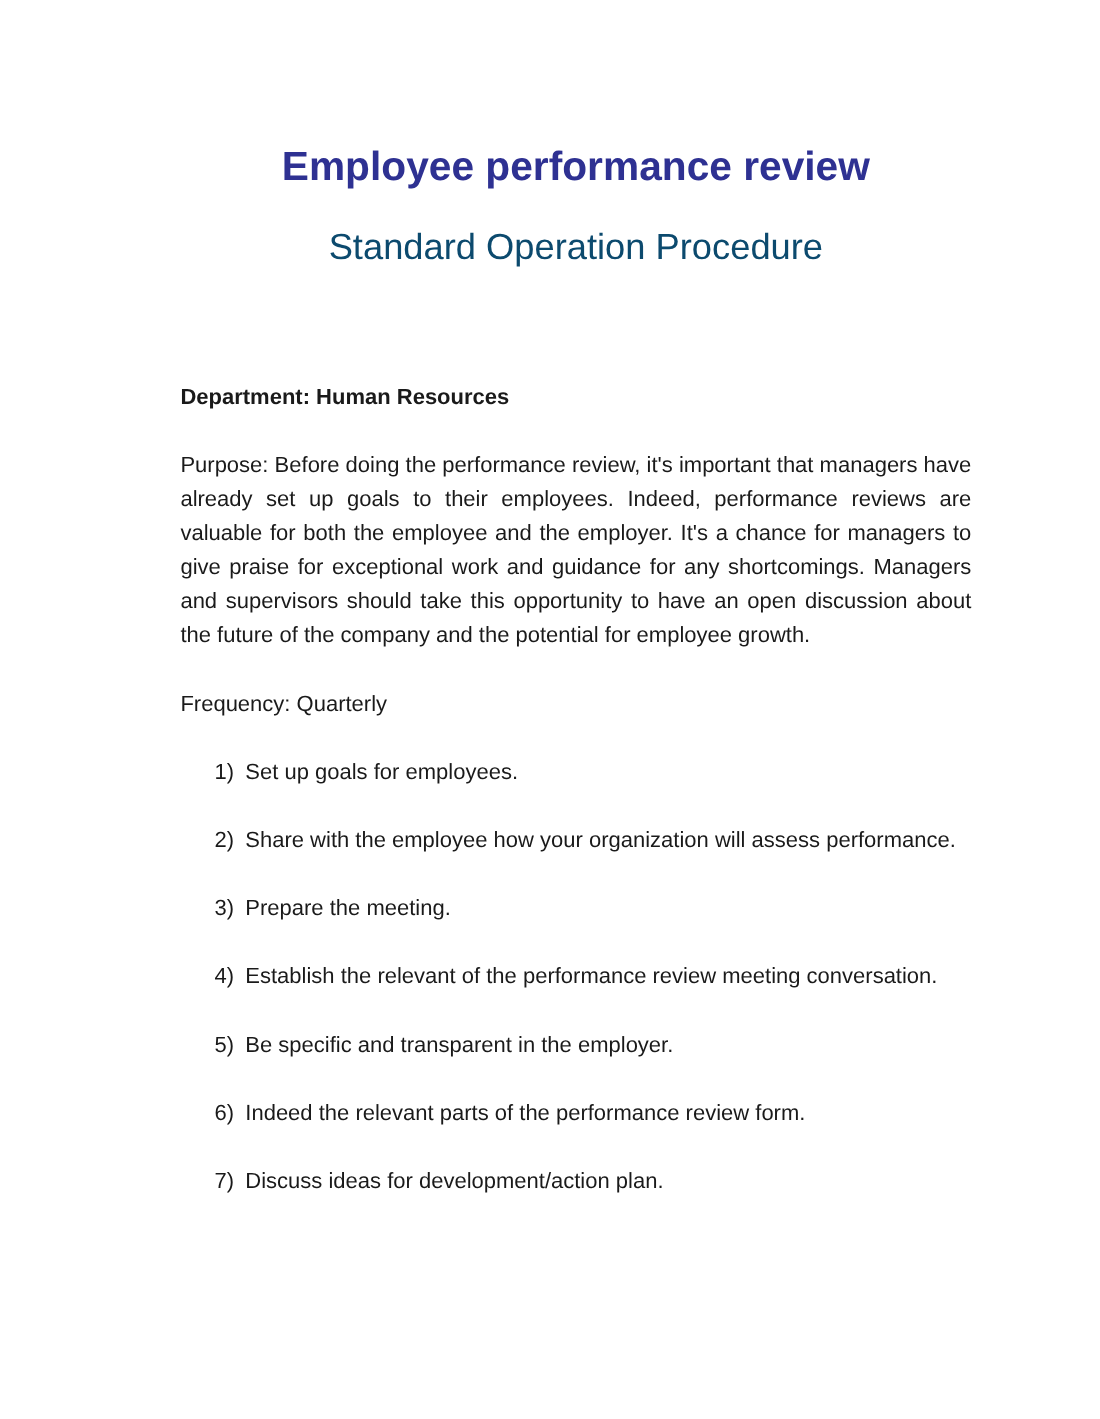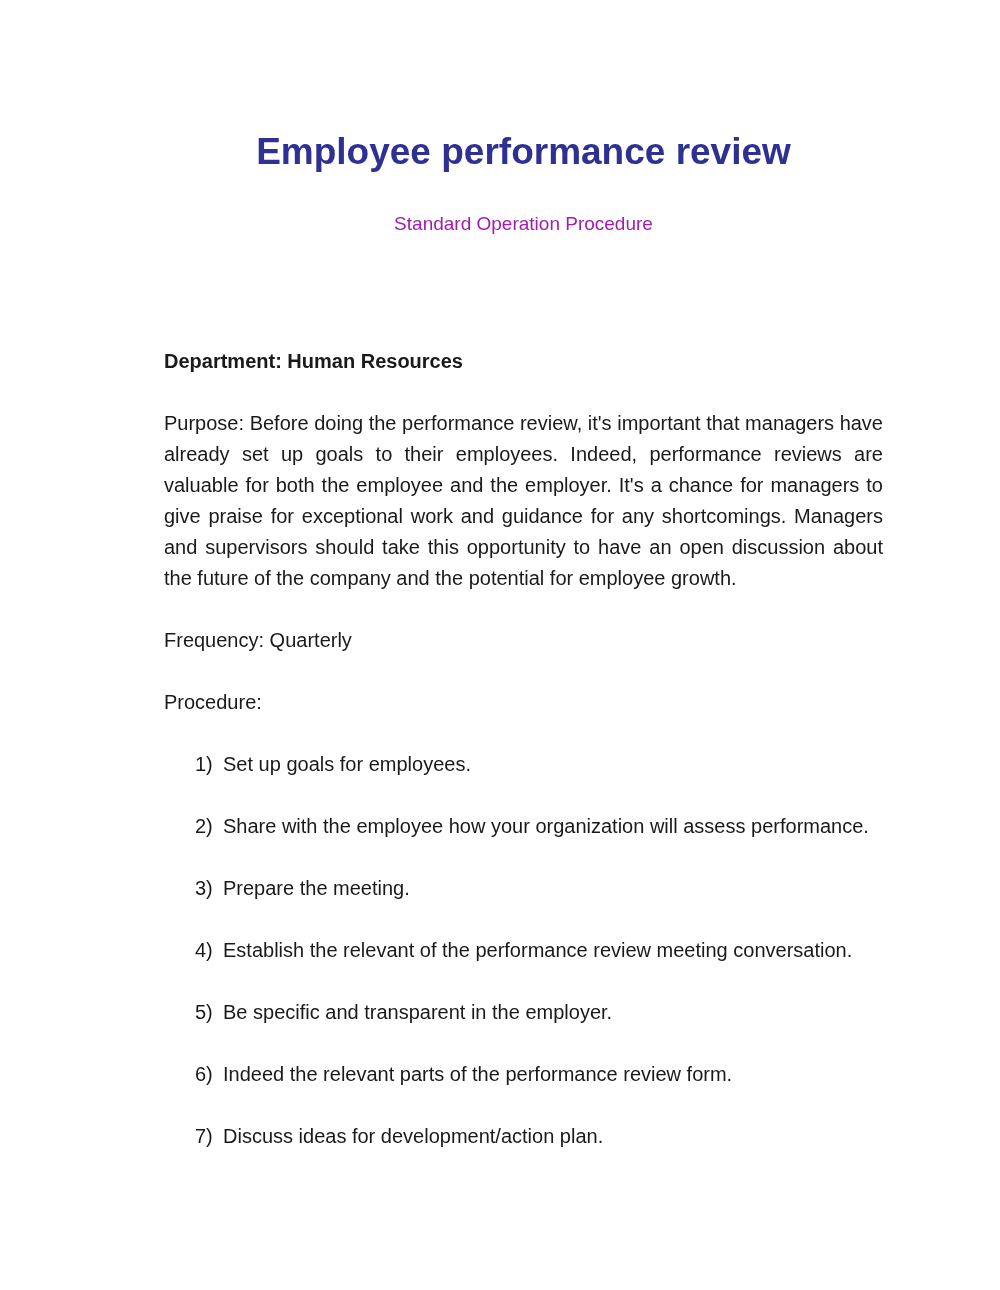--- a/index.html
+++ b/index.html
@@ -21,25 +21,25 @@
   .doc-title {
     margin: 128px 0 0 0;
     font-size: 37px;
     font-weight: bold;
     line-height: 48px;
     text-align: center;
     color: #2e3192;
   }
   .doc-subtitle {
     margin: 30px 0 0 0;
-    font-size: 19px;
+    font-size: 33px;
     font-weight: normal;
     line-height: 36px;
     text-align: center;
-    color: #a21caf;
+    color: #0c4a6e;
   }
   .body-text {
     font-size: 20px;
     line-height: 31px;
   }
   p.para {
     margin: 0 0 31px 0;
   }
   .dept {
     margin-top: 104px !important;
@@ -74,21 +74,20 @@
   <h1 class="doc-title">Employee performance review</h1>
 
   <h2 class="doc-subtitle">Standard Operation Procedure</h2>
 
   <p class="para body-text dept"><span>Department: Human Resources</span></p>
 
   <p class="para body-text purpose"><strong>Purpose:</strong><span> Before doing the performance review, it's important that managers have already set up goals to their employees. Indeed, performance reviews are valuable for both the employee and the employer. It's a chance for managers to give praise for exceptional work and guidance for any shortcomings. Managers and supervisors should take this opportunity to have an open discussion about the future of the company and the potential for employee growth.</span></p>
 
   <p class="para body-text"><strong>Frequency</strong><span>: Quarterly</span></p>
 
-  <p class="para body-text"><strong>Procedure:</strong></p>
 
   <ol class="steps body-text">
     <li class="step">
       <span class="num">1)</span>
       <span class="txt"><span>Set up </span><strong>goals</strong><span> for employees.</span></span>
     </li>
     <li class="step">
       <span class="num">2)</span>
       <span class="txt"><span>Share with the employee how your organization will </span><strong>assess</strong><span> performance.</span></span>
     </li>

